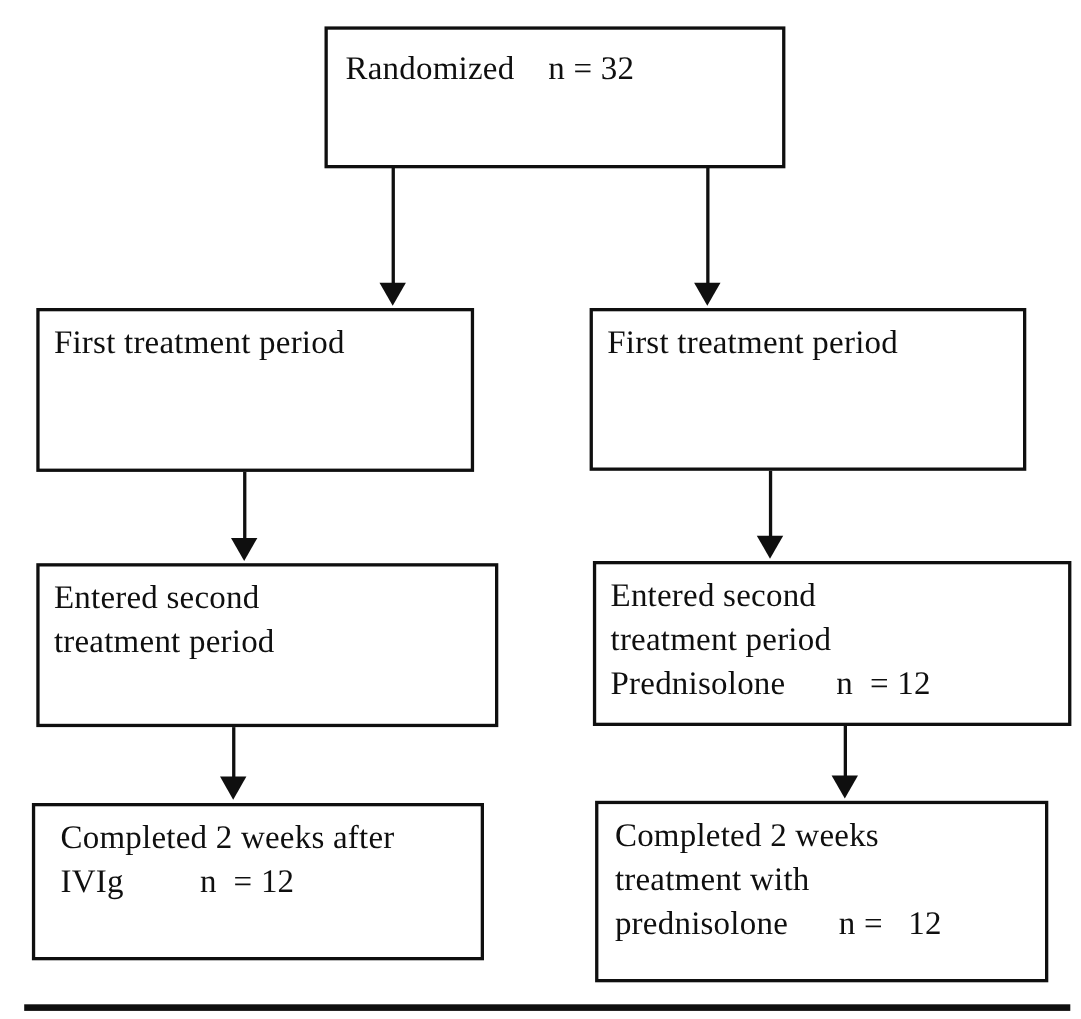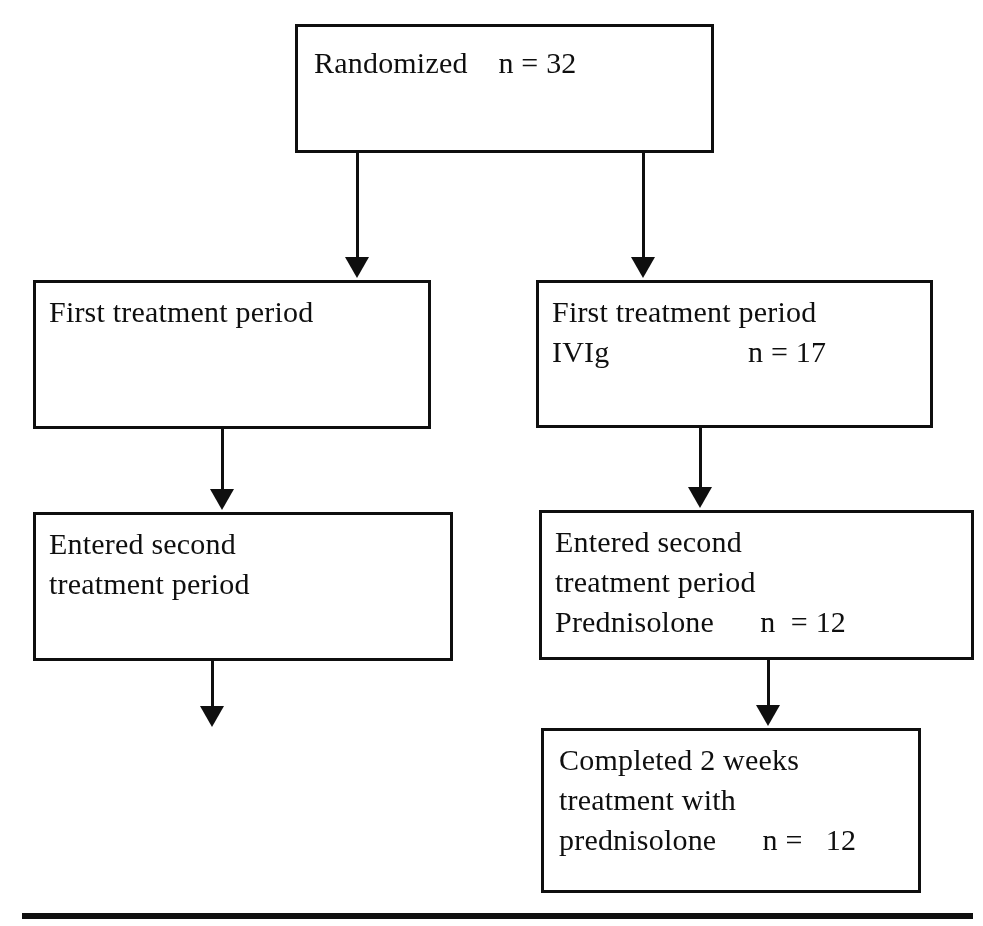--- a/index.html
+++ b/index.html
@@ -32,21 +32,21 @@
   
   #box-randomized        { left: 295px; top: 24px;  width: 419px; height: 129px; padding: 16px 10px 0 16px; }
   
   #box-first-left        { left: 33px;  top: 280px; width: 398px; height: 149px; padding: 9px 8px 0 13px; }
   #box-first-right       { left: 536px; top: 280px; width: 397px; height: 148px; padding: 9px 8px 0 13px; }
   
   #box-second-left       { left: 33px;  top: 512px; width: 420px; height: 149px; padding: 9px 8px 0 13px; }
   #box-second-right      { left: 539px; top: 510px; width: 435px; height: 150px; padding: 9px 8px 0 13px; }
   
   #box-completed-left    { left: 29px;  top: 730px; width: 411px; height: 143px; padding: 9px 8px 0 23px; }
-  #box-completed-right   { left: 541px; top: 728px; width: 380px; height: 165px; padding: 9px 8px 0 15px; }
+  #box-completed-right   { left: 541px; top: 728px; width: 412px; height: 165px; padding: 9px 8px 0 15px; }
 
   .arrow {
     position: absolute;
     width: 24px;
     display: flex;
     flex-direction: column;
     align-items: center;
   }
   .arrow .stem {
     width: 3px;
@@ -94,21 +94,20 @@
     <div class="stem"></div>
     <div class="head"></div>
   </div>
 
   <div class="box" id="box-first-left">
     <div class="ln">First treatment period</div>
   </div>
 
   <div class="box" id="box-first-right">
     <div class="ln">First treatment period</div>
-    <div class="ln">IVIg                  n = 17</div>
   </div>
 
   <div class="arrow" id="arrow-first-left">
     <div class="stem"></div>
     <div class="head"></div>
   </div>
   <div class="arrow" id="arrow-first-right">
     <div class="stem"></div>
     <div class="head"></div>
   </div>
@@ -126,20 +125,24 @@
 
   <div class="arrow" id="arrow-second-left">
     <div class="stem"></div>
     <div class="head"></div>
   </div>
   <div class="arrow" id="arrow-second-right">
     <div class="stem"></div>
     <div class="head"></div>
   </div>
 
+  <div class="box" id="box-completed-left">
+    <div class="ln">Completed 2 weeks after</div>
+    <div class="ln">IVIg         n  = 12</div>
+  </div>
 
   <div class="box" id="box-completed-right">
     <div class="ln">Completed 2 weeks</div>
     <div class="ln">treatment with</div>
     <div class="ln">prednisolone      n =   12</div>
   </div>
 
   <div id="bottom-rule"></div>
 
 </div>

